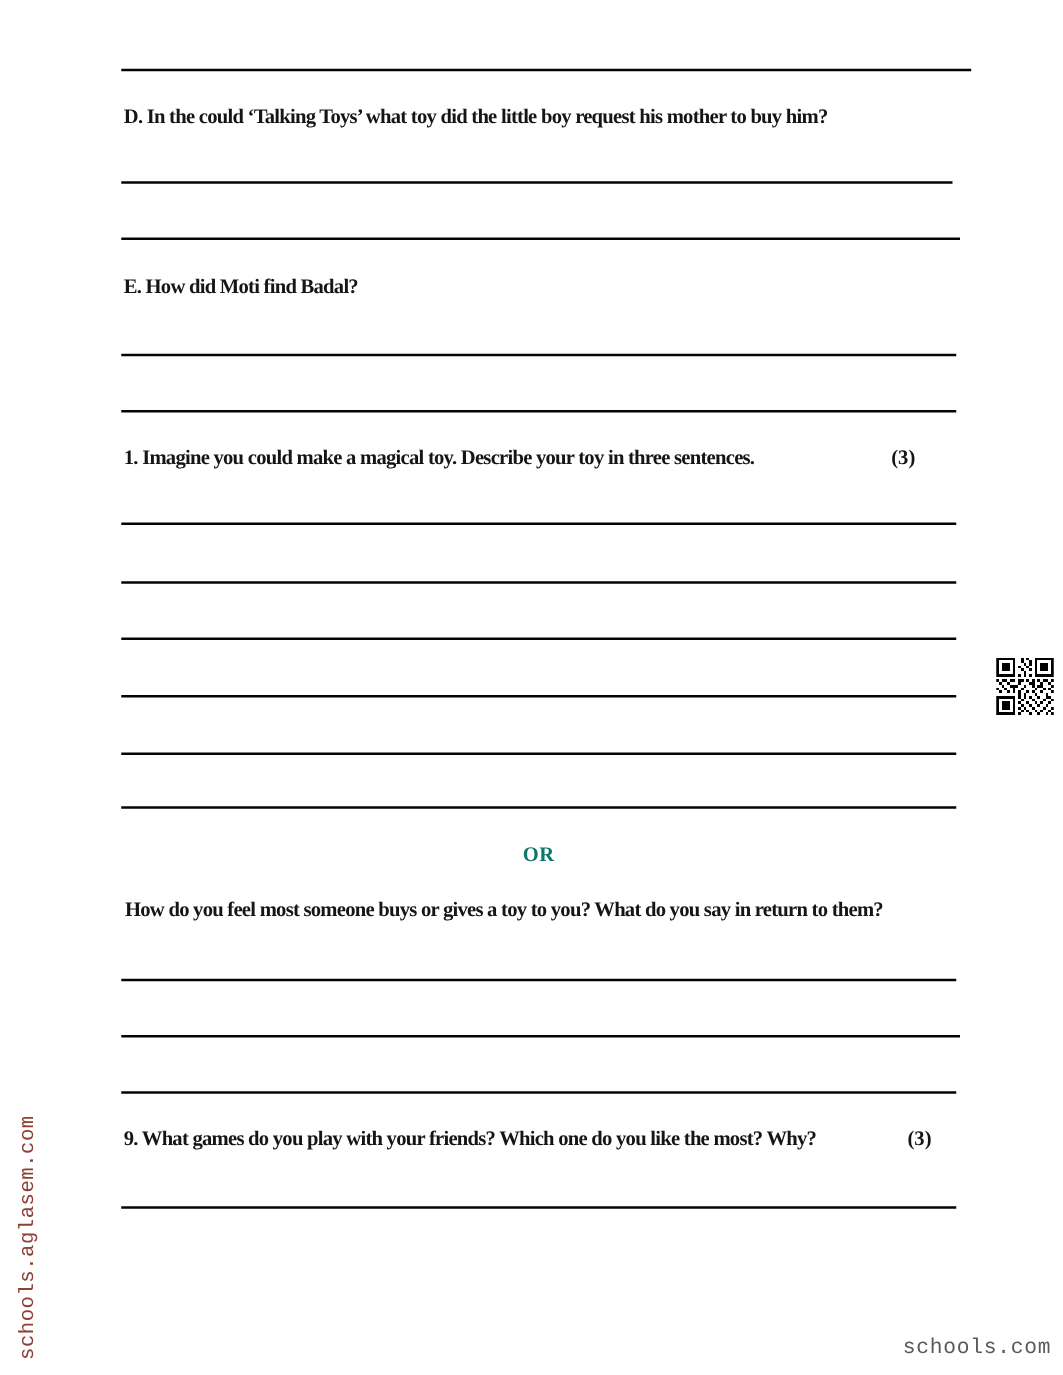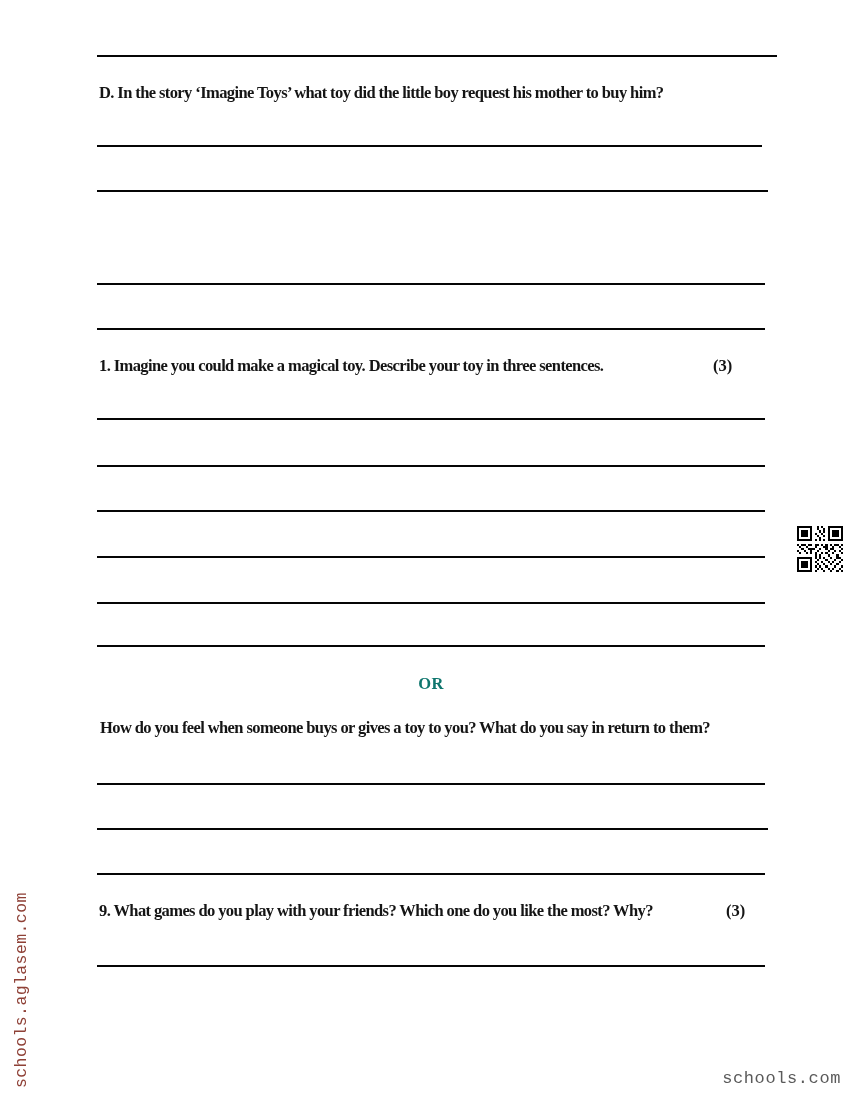--- a/index.html
+++ b/index.html
@@ -74,24 +74,25 @@
     height:46px;
   }
 </style>
 </head>
 <body>
 
 <div id="page">
 
   <div class="aline" style="top:55px;width:680px;"></div>
 
-  <div class="q" style="top:83px;">D. In the story ‘Imagine Toys’ what toy did the little boy request his mother to buy him?</div>
+  <div class="q" style="top:83px;">D. In the could ‘Talking Toys’ what toy did the little boy request his mother to buy him?</div>
   <div class="aline" style="top:145px;width:665px;"></div>
   <div class="aline" style="top:190px;width:671px;"></div>
 
+  <div class="q" style="top:219px;">E. How did Moti find Badal?</div>
   <div class="aline" style="top:283px;"></div>
   <div class="aline" style="top:328px;"></div>
 
   <div class="q" style="top:356px;">1. Imagine you could make a magical toy. Describe your toy in three sentences.</div>
   <div class="marks" style="left:713px;top:356px;">(3)</div>
   <div class="aline" style="top:418px;"></div>
   <div class="aline" style="top:465px;"></div>
   <div class="aline" style="top:510px;"></div>
   <div class="aline" style="top:556px;"></div>
   <div class="aline" style="top:602px;"></div>
@@ -204,21 +205,21 @@
       <rect x="8" y="20" width="1" height="1"></rect>
         <rect x="12" y="20" width="1" height="1"></rect>
         <rect x="15" y="20" width="1" height="1"></rect>
         <rect x="18" y="20" width="1" height="1"></rect>
         <rect x="20" y="20" width="1" height="1"></rect>
     </g>
   </svg>
 
   <div class="or-sep" style="top:674px;">OR</div>
 
-  <div class="q" style="top:718px;left:100px;">How do you feel when someone buys or gives a toy to you? What do you say in return to them?</div>
+  <div class="q" style="top:718px;left:100px;">How do you feel most someone buys or gives a toy to you? What do you say in return to them?</div>
   <div class="aline" style="top:783px;"></div>
   <div class="aline" style="top:828px;width:671px;"></div>
   <div class="aline" style="top:873px;"></div>
 
   <div class="q" style="top:901px;text-align:center;">9. What games do you play with your friends? Which one do you like the most? Why?</div>
   <div class="marks" style="left:726px;top:901px;">(3)</div>
   <div class="aline" style="top:965px;"></div>
 
   <div class="wm-left">schools.aglasem.com</div>
   <div class="wm-bottom">schools.com</div>

